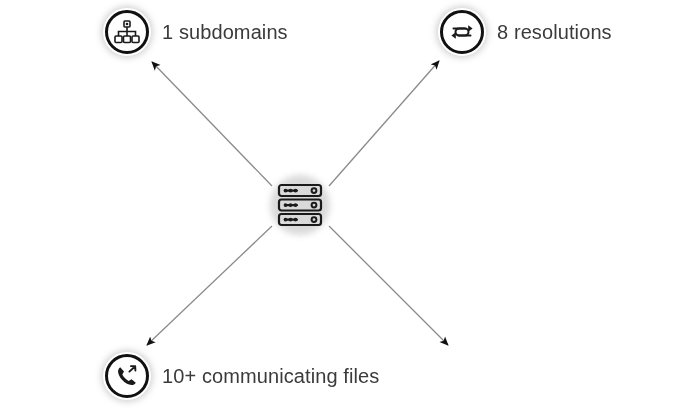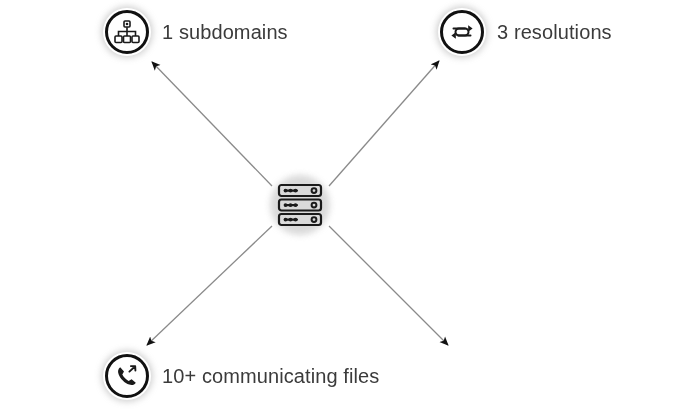--- a/index.html
+++ b/index.html
@@ -178,21 +178,21 @@
         <svg width="28" height="22" viewBox="0 0 28 22">
           <g fill="none" stroke="#1a1a1a" stroke-width="2" stroke-linecap="round">
             <path d="M5.5 7.5 L17 7.5 A3.4 3.4 0 0 1 17 14.5 L10.5 14.5"></path>
             <path d="M22.5 14.5 L11 14.5 A3.4 3.4 0 0 1 11 7.5 L17 7.5"></path>
           </g>
           <path d="M20.2 4.2 L24.6 7.5 L20.2 10.8 Z" fill="#1a1a1a"></path>
           <path d="M7.8 11.2 L3.4 14.5 L7.8 17.8 Z" fill="#1a1a1a"></path>
         </svg>
       </div>
     </div>
-    <div class="node-label">3 resolutions</div>
+    <div class="node-label">8 resolutions</div>
   </div>
 
   <div class="node" id="node-communicating">
     <div class="node-badge">
       <div class="ring"></div>
       <div class="glyph">
         <svg width="26" height="26" viewBox="0 0 26 26">
           <path d="M6.2 4.2 C4.2 5.6 3.4 8.2 4.6 11.2 C6.4 15.9 10.6 20 15.2 21.6
                    C18.1 22.6 20.6 21.7 21.8 19.7 L17.6 16.3 L14.6 18.1
                    C12.3 16.8 9.6 14.1 8.3 11.6 L10.0 8.6 Z" fill="#1a1a1a"></path>

